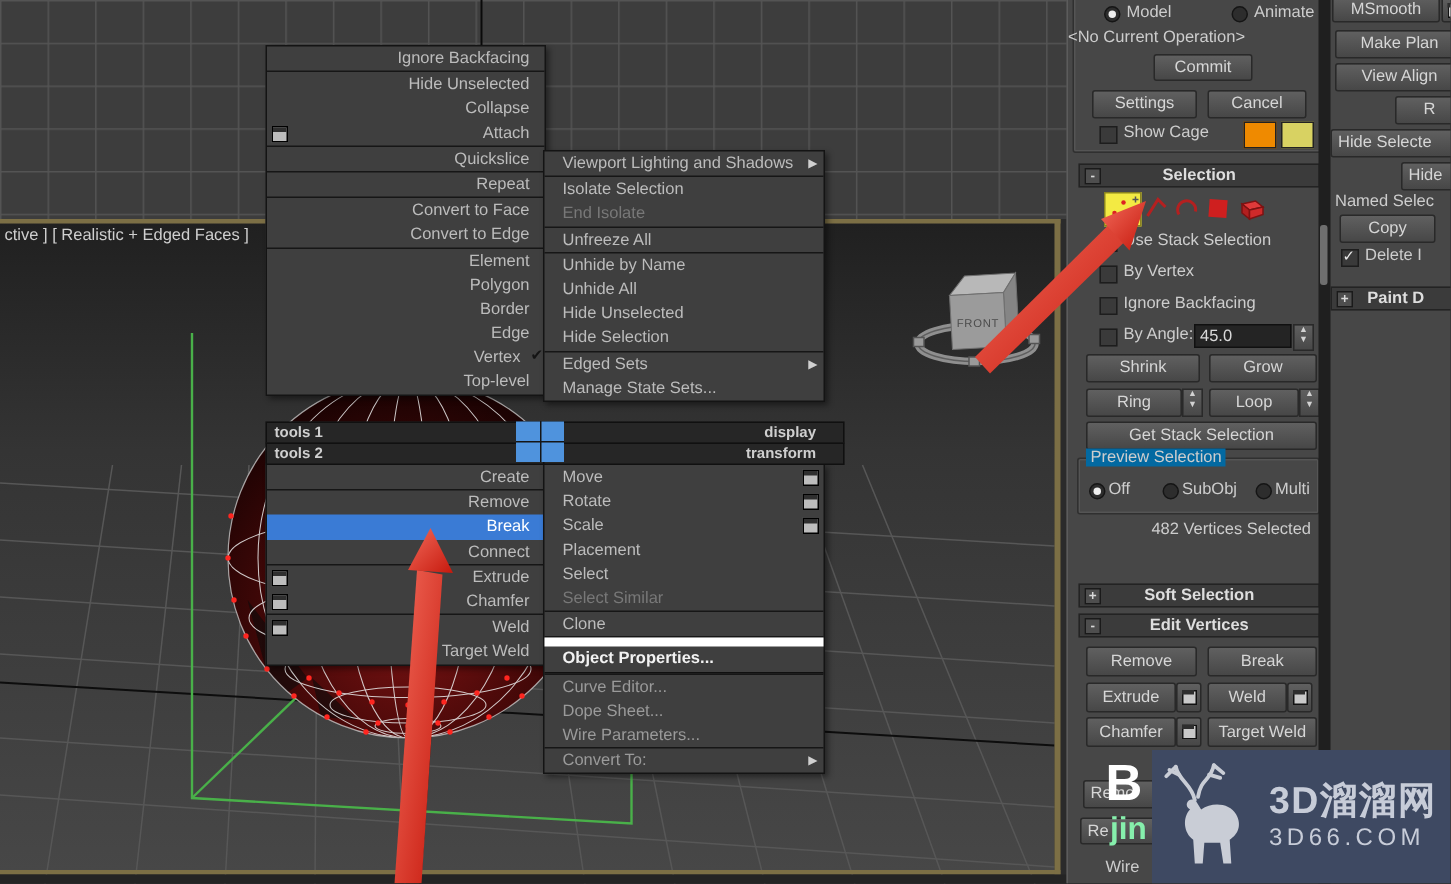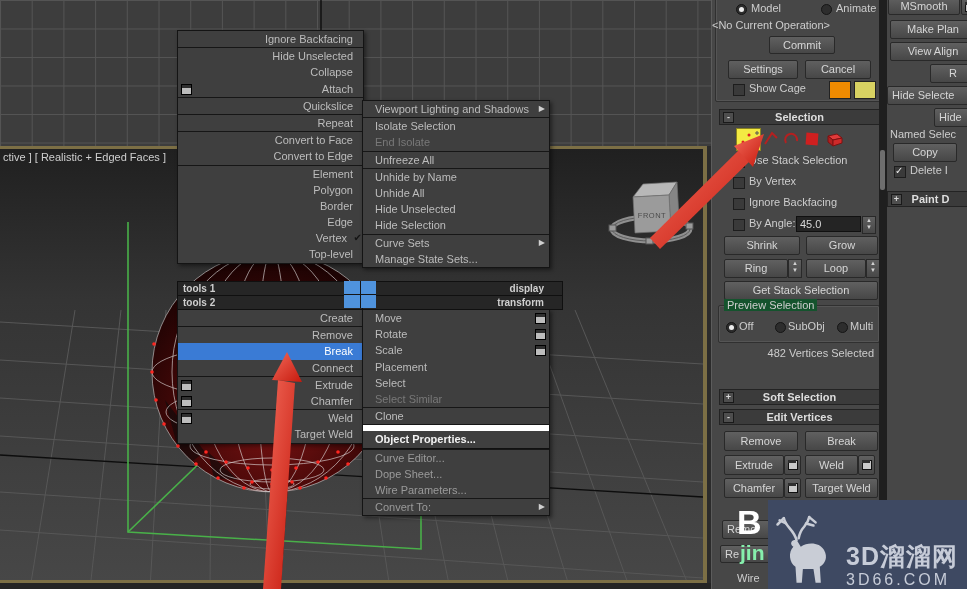--- a/index.html
+++ b/index.html
@@ -50,21 +50,21 @@
   .spin{position:absolute;width:12px;background:linear-gradient(#5f5f5f,#484848);border:1px solid #292929;
         color:#d2d2d2;font-size:6px;line-height:7px;text-align:center;}
   .gbox{position:absolute;border:1px solid #303030;box-shadow:inset 0 0 0 1px #555;border-radius:2px;}
   .sboxbtn{position:absolute;background:linear-gradient(#606060,#474747);border:1px solid #292929;border-radius:2px;}
   .sboxbtn::after{content:"";position:absolute;left:3px;top:4px;width:8px;height:8px;background:#c9c9c9;border:1px solid #111;}
   .sboxbtn::before{content:"";position:absolute;left:3px;top:4px;width:8px;height:3px;background:#2e2e2e;z-index:1;}
   
   #vplabel{position:absolute;left:3px;top:151px;color:#cfcfcf;font-size:11px;z-index:3;}
   
   #wm{position:absolute;left:768px;top:500px;width:199px;height:89px;background:#3e4962;z-index:50;
-      display:flex;align-items:flex-end;}
+      display:flex;align-items:center;}
   #wm .txt{color:#c7ccd8;line-height:1.05;}
   #wm .cn{font-size:25px;font-weight:bold;letter-spacing:1px;}
   #wm .en{font-size:16px;letter-spacing:3px;margin-top:3px;}
   #wm-b{position:absolute;left:737px;top:503px;color:#fff;font-size:34px;font-weight:bold;z-index:45;}
   #wm-jin{position:absolute;left:740px;top:541px;color:#86efac;font-size:21px;font-weight:bold;z-index:45;}
   svg text{font-family:"Liberation Sans",sans-serif;}
 </style>
 </head>
 <body>
 
@@ -258,21 +258,21 @@
   <div class="fld" style="left:84px;top:216px;width:60px;height:14px;line-height:14px">45.0</div>
   <div class="spin" style="left:150px;top:216px;height:16px">▲<br>▼</div>
   <div class="btn" style="left:12px;top:236px;width:74px;height:17px;line-height:17px">Shrink</div>
   <div class="btn" style="left:94px;top:236px;width:70px;height:17px;line-height:17px">Grow</div>
   <div class="btn" style="left:12px;top:259px;width:62px;height:17px;line-height:17px">Ring</div>
   <div class="spin" style="left:76px;top:259px;height:17px">▲<br>▼</div>
   <div class="btn" style="left:94px;top:259px;width:58px;height:17px;line-height:17px">Loop</div>
   <div class="spin" style="left:154px;top:259px;height:17px">▲<br>▼</div>
   <div class="btn" style="left:12px;top:281px;width:152px;height:17px;line-height:17px">Get Stack Selection</div>
   <div class="gbox" style="left:6px;top:305px;width:160px;height:36px"></div>
-  <div class="lb" style="left:12px;top:299px;background:#14532d;padding:0 3px">Preview Selection</div>
+  <div class="lb" style="left:12px;top:299px;background:#0369a1;padding:0 3px">Preview Selection</div>
   <div class="rd sel" style="left:14px;top:322px"></div>
   <div class="lb" style="left:27px;top:320px">Off</div>
   <div class="rd" style="left:63px;top:322px"></div>
   <div class="lb" style="left:76px;top:320px">SubObj</div>
   <div class="rd" style="left:125px;top:322px"></div>
   <div class="lb" style="left:138px;top:320px">Multi</div>
   <div class="lb" style="left:0;top:347px;width:162px;text-align:right">482 Vertices Selected</div>
 
   <div class="roll" style="left:7px;top:389px;width:159px">
     <span class="pm">+</span>
@@ -355,21 +355,21 @@
   <div class="grp">
     <div class="mi mi-l">Unfreeze All</div>
   </div>
   <div class="grp">
     <div class="mi mi-l">Unhide by Name</div>
     <div class="mi mi-l">Unhide All</div>
     <div class="mi mi-l">Hide Unselected</div>
     <div class="mi mi-l">Hide Selection</div>
   </div>
   <div class="grp">
-    <div class="mi mi-l"><span>Curve Sets</span><span class="sub">▶</span></div>
+    <div class="mi mi-l"><span>Edged Sets</span><span class="sub">▶</span></div>
     <div class="mi mi-l">Manage State Sets...</div>
   </div>
 </div>
 
 <div class="qh qh-l" style="left:177px;top:281px;width:180px">tools 1</div>
 <div class="qh qh-l" style="left:177px;top:295px;width:180px">tools 2</div>
 <div class="qh qh-r" style="left:362px;top:281px;width:181px">display</div>
 <div class="qh qh-r" style="left:362px;top:295px;width:181px">transform</div>
 <div class="qmark">
     <div></div>

